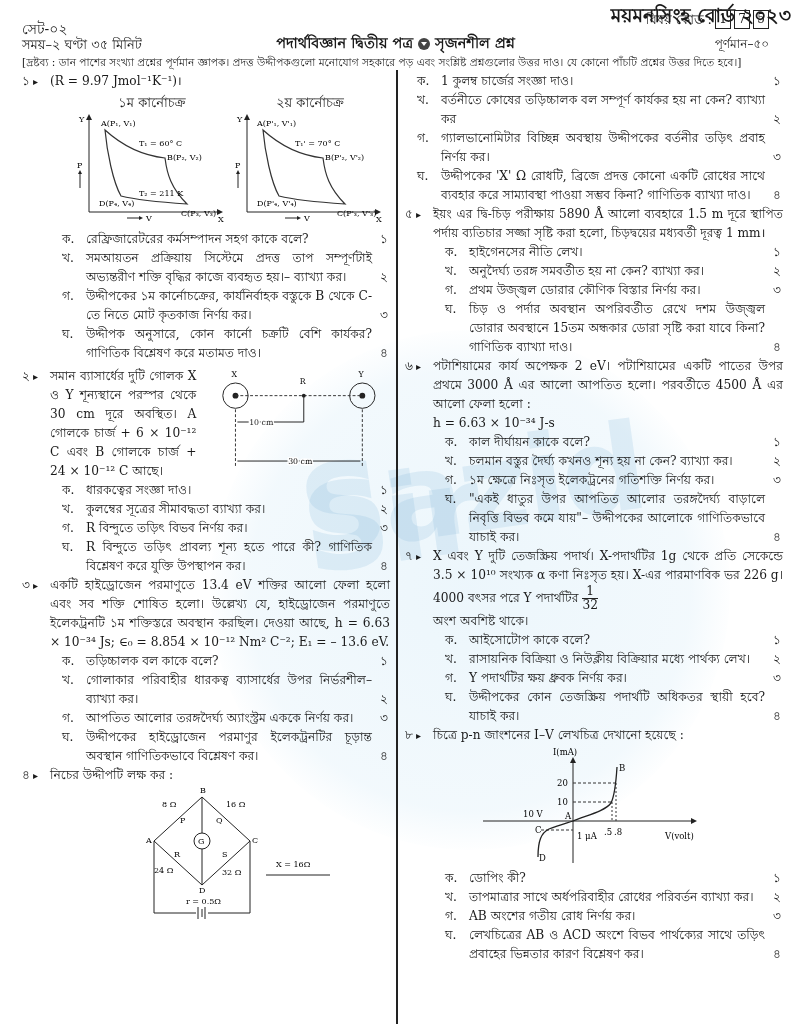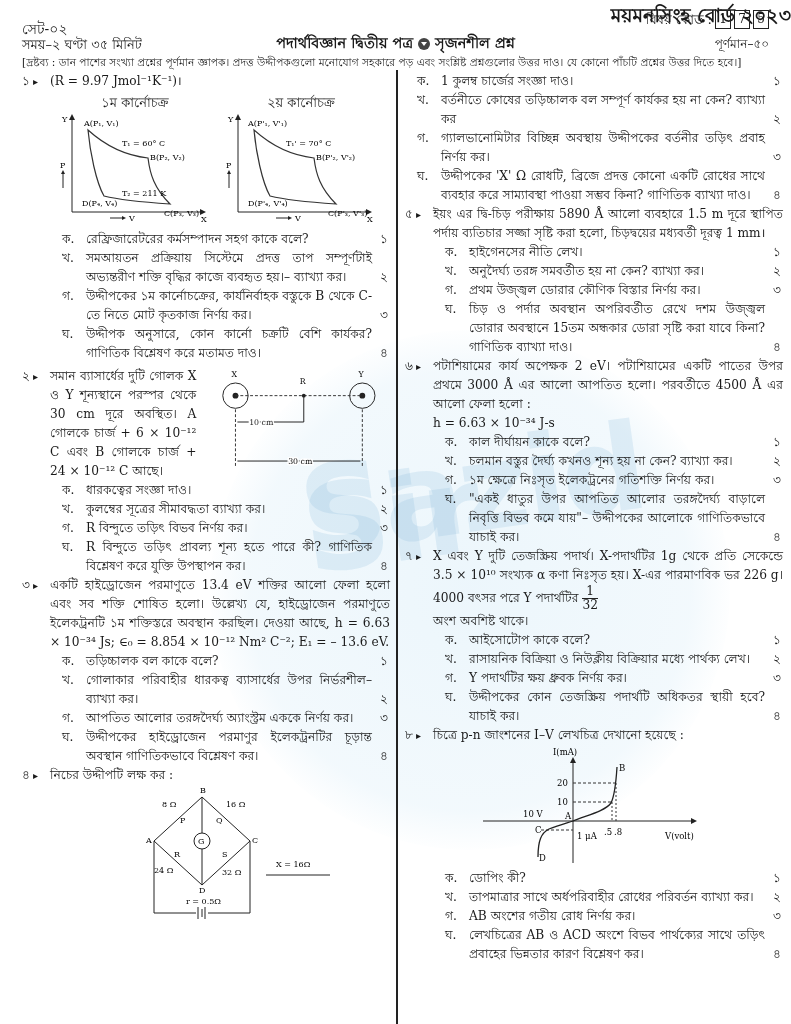--- a/index.html
+++ b/index.html
@@ -21,21 +21,21 @@
   .col{position:absolute;top:72px;}
   .colL{left:22px;width:368px;}
   .colR{left:405px;width:378px;}
   .q{position:relative;padding-left:28px;text-align:justify;}
   .qn{position:absolute;left:0;top:0;}
   .qn:after{content:" ▸";font-size:10px;}
   .stem{text-align:justify;}
   .sub{position:relative;padding-left:36px;padding-right:18px;}
   .sub .lbl{position:absolute;left:12px;top:0;}
   .sub .mk{position:absolute;right:2px;bottom:0;}
-  .figrow{display:flex;gap:16px;margin:2px 0 0 10px;}
+  .figrow{display:flex;gap:8px;margin:2px 0 0 27px;}
   .figcap{text-align:center;font-size:13px;}
   .frac{display:inline-block;vertical-align:middle;text-align:center;line-height:13px;margin-left:4px;}
   .frac span{display:block;}
   .frac .num{border-bottom:1px solid #222;padding:0 2px;}
 </style>
 </head>
 <body>
 
 <div class="wm"></div>
 <div class="wm-text">Sazid Sir</div>

